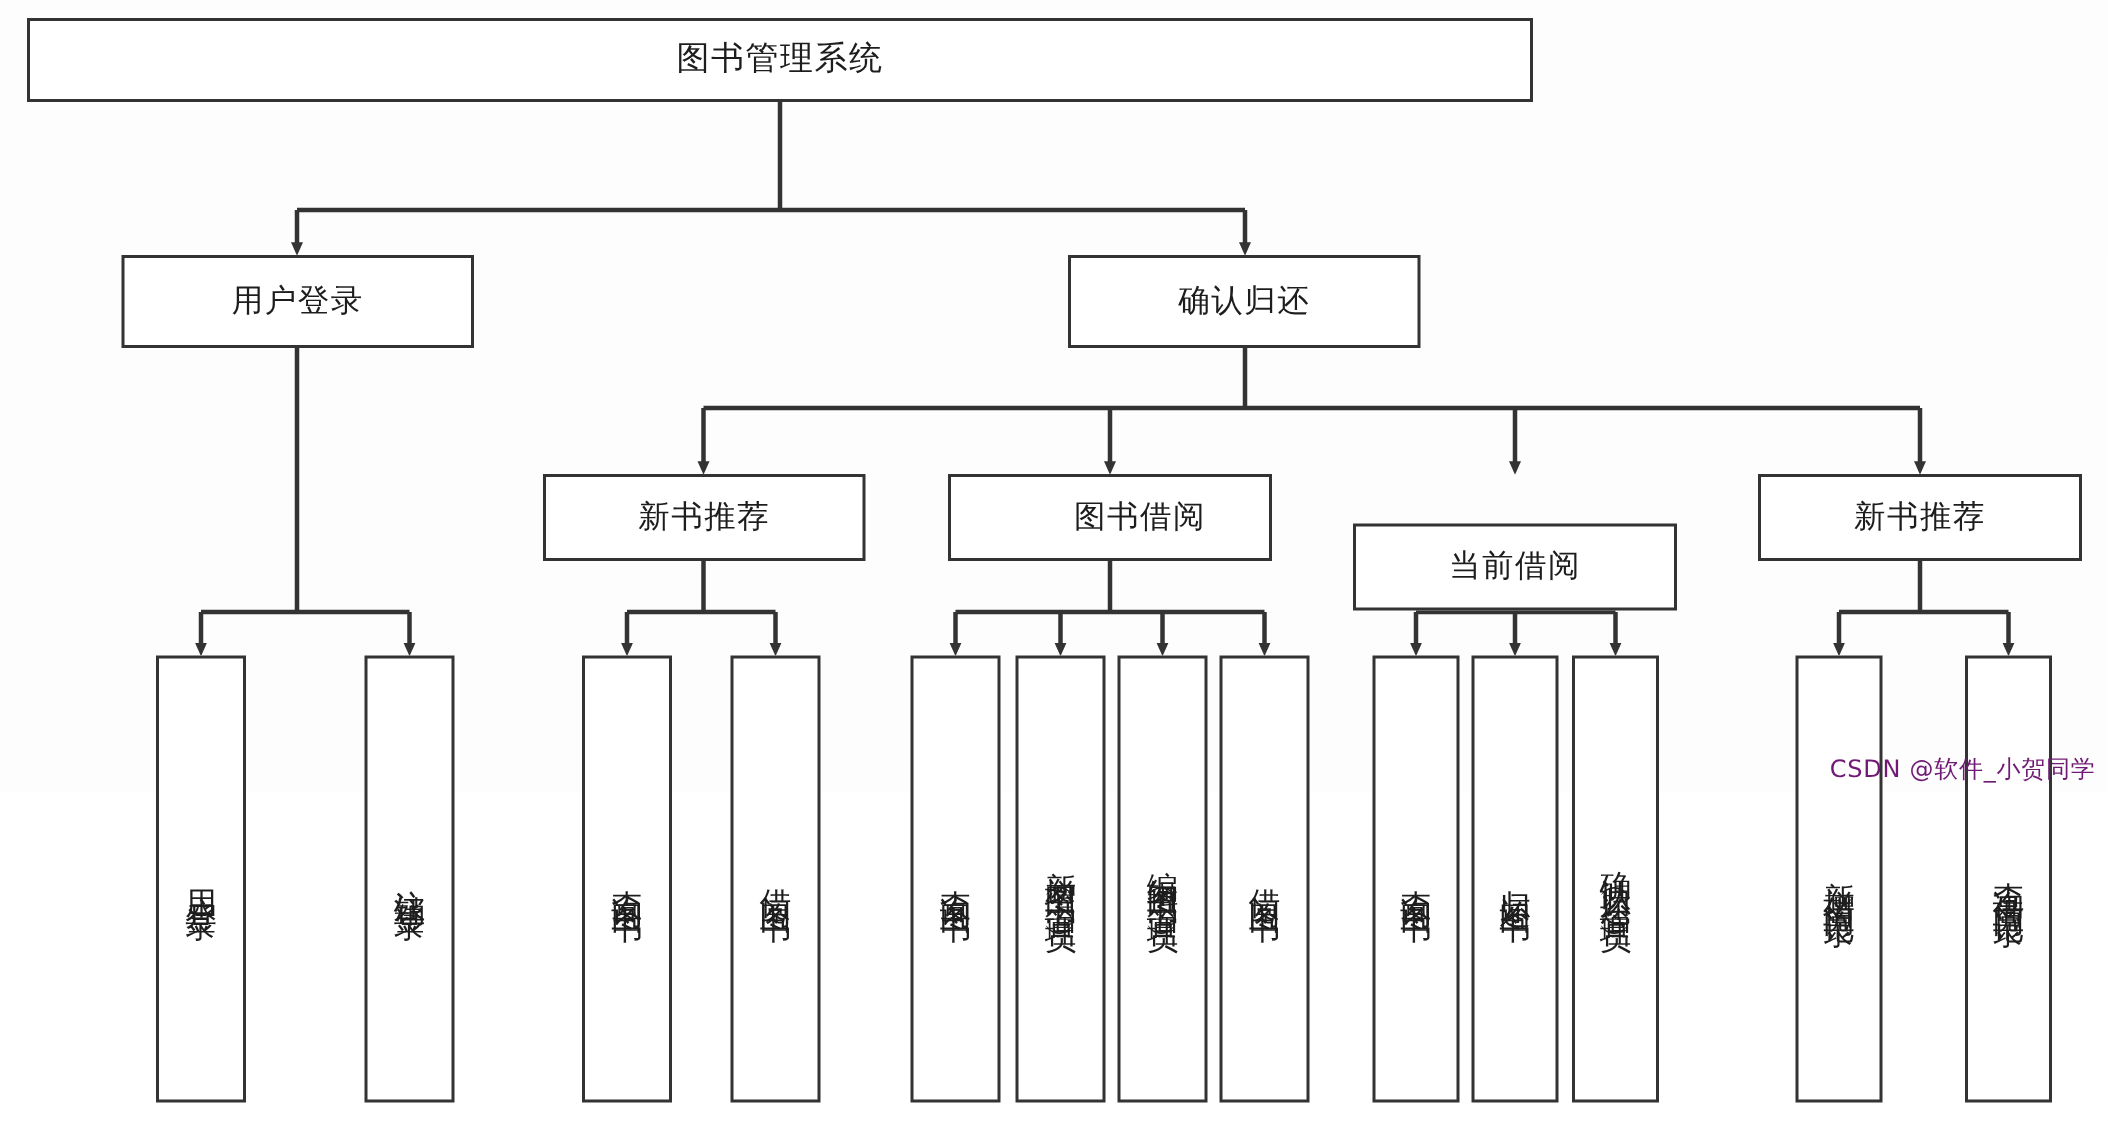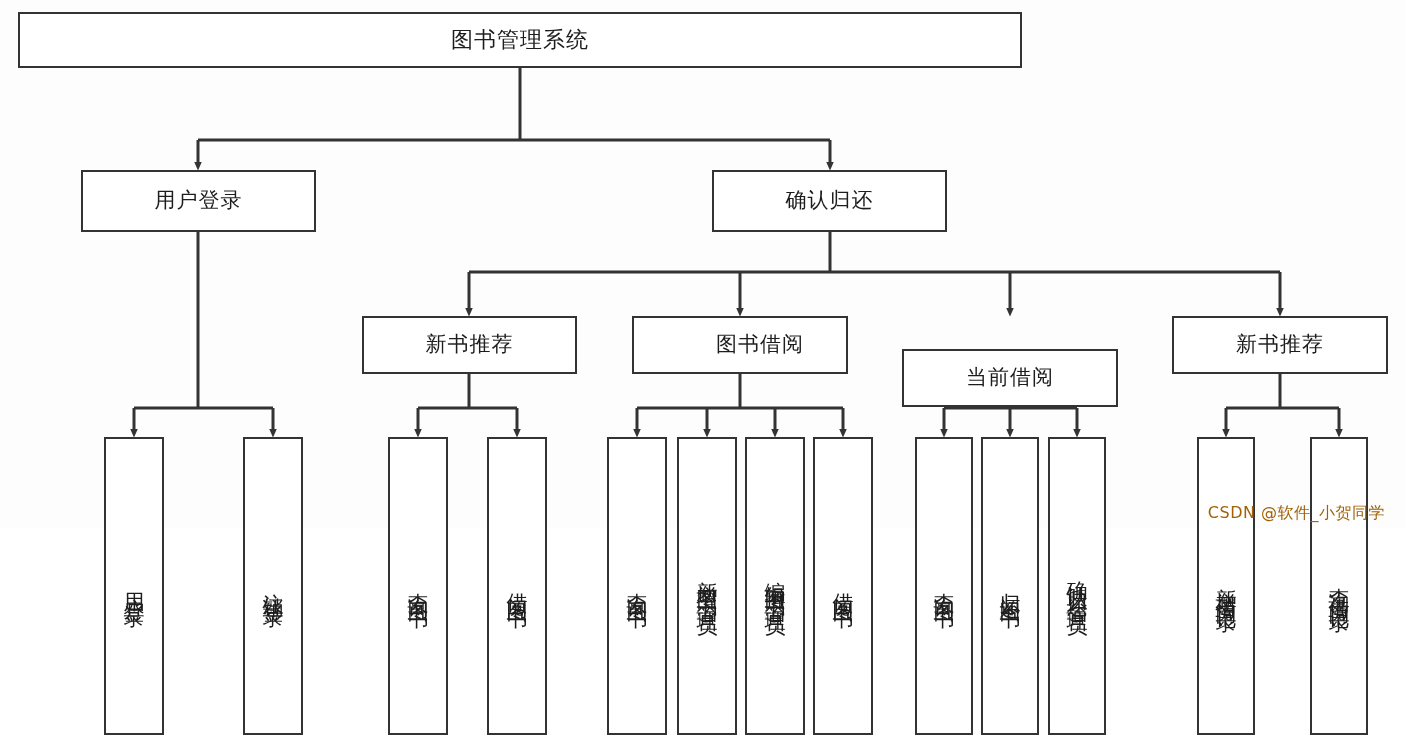--- a/index.html
+++ b/index.html
@@ -56,24 +56,24 @@
   .node-label {
     white-space: nowrap;
     display: block;
   }
   .vert .node-label {
     white-space: normal;
     text-align: center;
   }
   #watermark {
     position: absolute;
-    right: 20px;
+    right: 8px;
     bottom: 4px;
     font-size: 16px;
-    color: #a16207;
+    color: #701a75;
     letter-spacing: 0.5px;
     white-space: nowrap;
     pointer-events: none;
   }
 </style>
 </head>
 <body>
 
 <div id="diagram-root">
 

